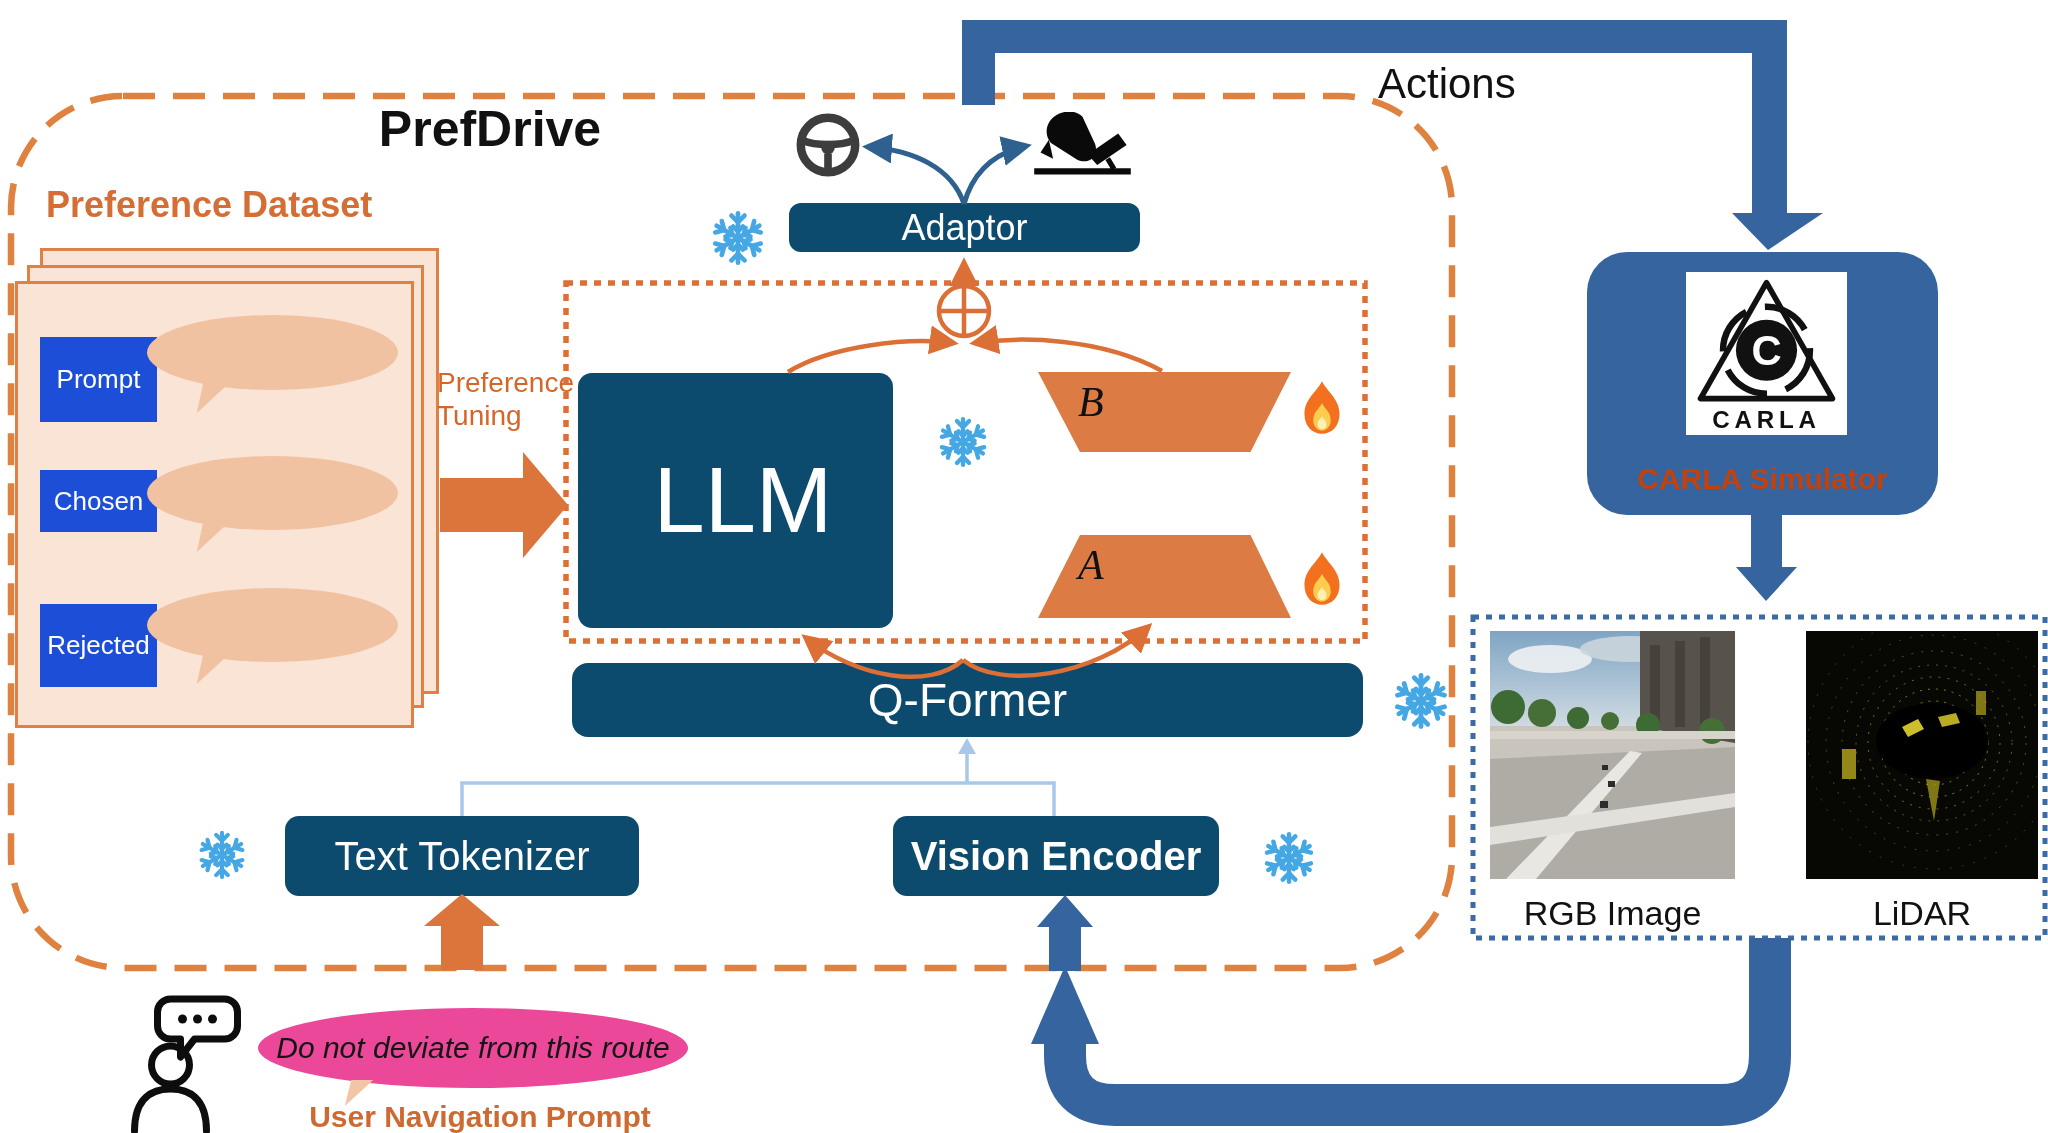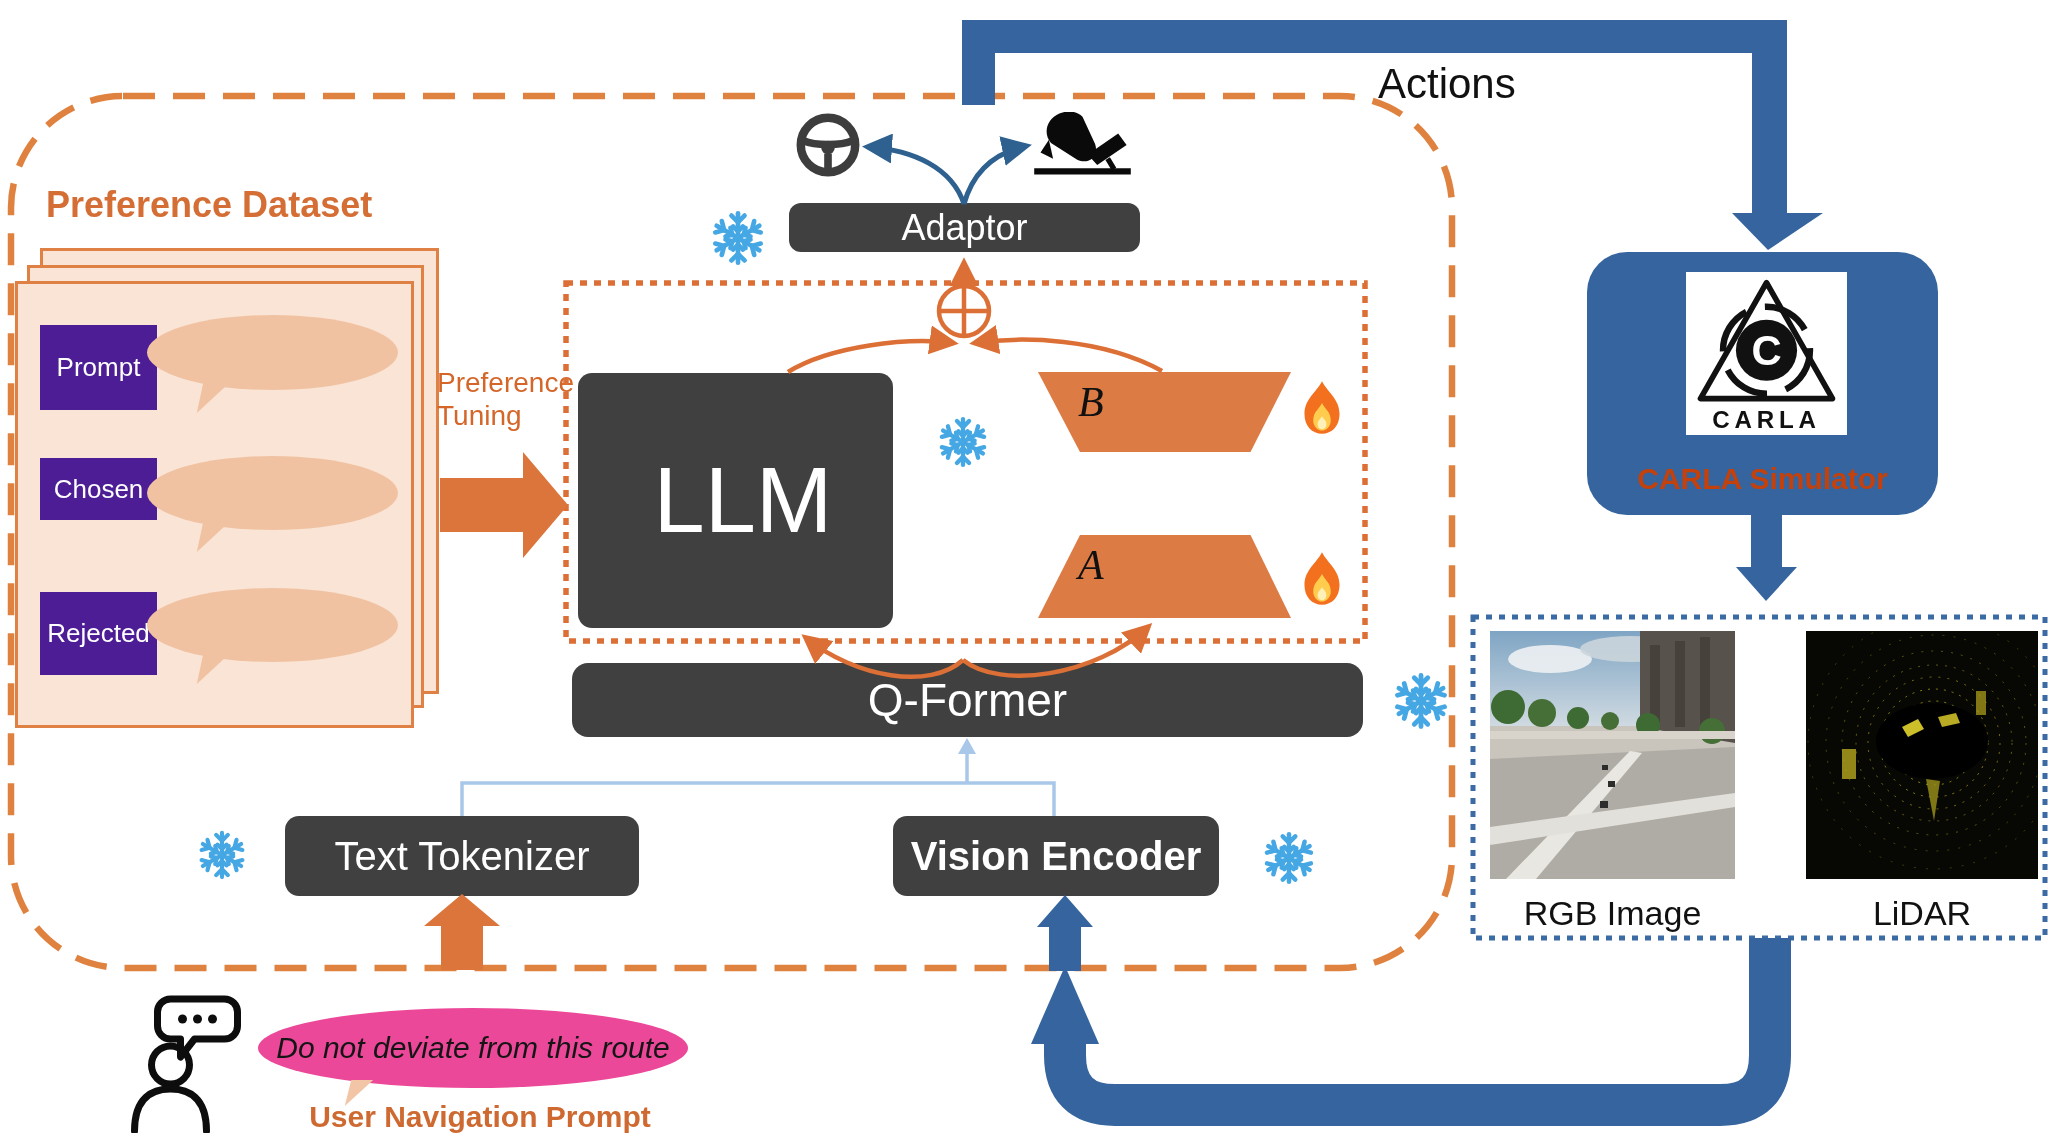--- a/index.html
+++ b/index.html
@@ -5,27 +5,27 @@
   html,body{margin:0;padding:0;background:#ffffff;}
   #canvas{position:relative;width:2048px;height:1133px;background:#ffffff;overflow:hidden;
           font-family:"Liberation Sans","DejaVu Sans",sans-serif;}
   .abs{position:absolute;}
   
   .title{left:330px;top:100px;width:320px;text-align:center;font-size:50px;font-weight:bold;color:#111;}
   .actions{left:1378px;top:60px;width:150px;font-size:42px;color:#111;}
   .ds-heading{left:46px;top:184px;font-size:36px;font-weight:bold;color:#D46E35;}
   
   .card{background:#F9E4D5;border:3px solid #DF8044;}
-  .card-label{background:#4c1d95;color:#fff;font-size:26px;display:flex;align-items:center;justify-content:center;}
+  .card-label{background:#1d4ed8;color:#fff;font-size:26px;display:flex;align-items:center;justify-content:center;margin-top:12px;}
   .bubble-ellipse{background:#F1C2A2;border-radius:50%;}
   .bubble-tail{width:0;height:0;border-top:30px solid #F1C2A2;border-right:26px solid transparent;transform:skewX(-12deg);}
   
   .tuning{left:437px;top:366px;font-size:28px;line-height:33px;color:#D4662A;}
   
-  .bluebox{background:#404040;color:#fff;display:flex;align-items:center;justify-content:center;border-radius:14px;}
+  .bluebox{background:#0c4a6e;color:#fff;display:flex;align-items:center;justify-content:center;border-radius:14px;}
   .llm{left:578px;top:373px;width:300px;height:255px;border-radius:14px;font-size:92px;padding-left:15px;}
   .adaptor{left:789px;top:203px;width:351px;height:49px;font-size:36px;border-radius:12px;}
   .qformer{left:572px;top:663px;width:791px;height:74px;font-size:46px;border-radius:16px;}
   .ttok{left:285px;top:816px;width:354px;height:80px;font-size:40px;text-align:center;}
   .venc{left:893px;top:816px;width:326px;height:80px;font-size:40px;font-weight:bold;}
   
   .trap{background:#DC7B44;}
   .trapB{left:1038px;top:372px;width:253px;height:80px;clip-path:polygon(0 0,100% 0,84% 100%,16.6% 100%);}
   .trapA{left:1038px;top:535px;width:253px;height:83px;clip-path:polygon(16.6% 0,84% 0,100% 100%,0 100%);}
   .trap-label{font-family:"Liberation Serif","DejaVu Serif",serif;font-style:italic;font-size:42px;color:#111;}
@@ -66,20 +66,21 @@
         <use href="#spoke" transform="rotate(300)"></use>
       </g>
       <g id="flame">
         <path d="M20,2 C25,12 36,18 36,32 C36,43 29,50 20,50 C11,50 4,43 4,32 C4,18 15,12 20,2 Z" fill="#F3701E"></path>
         <path d="M20,22 C23,28 28,30 28,38 C28,43 24,47 20,47 C16,47 12,43 12,38 C12,30 17,28 20,22 Z" fill="#FFCC4D"></path>
         <path d="M20,34 C22,37 24,38 24,41.5 C24,44 22.3,45.8 20,45.8 C17.7,45.8 16,44 16,41.5 C16,38 18,37 20,34 Z" fill="#FFF0B8"></path>
       </g>
     </defs>
   </svg>
 
+  <div class="abs title">PrefDrive</div>
   <div class="abs actions">Actions</div>
   <div class="abs ds-heading">Preference Dataset</div>
 
   <div class="abs card" style="left:40px;top:248px;width:393px;height:440px;"></div>
   <div class="abs card" style="left:27px;top:265px;width:391px;height:437px;"></div>
   <div class="abs card" style="left:15px;top:281px;width:393px;height:441px;"></div>
 
   <div class="abs card-label" style="left:40px;top:325px;width:117px;height:85px;">Prompt</div>
   <div class="abs bubble-ellipse" style="left:147px;top:315px;width:251px;height:75px;"></div>
   <div class="abs bubble-tail" style="left:200px;top:383px;"></div>

